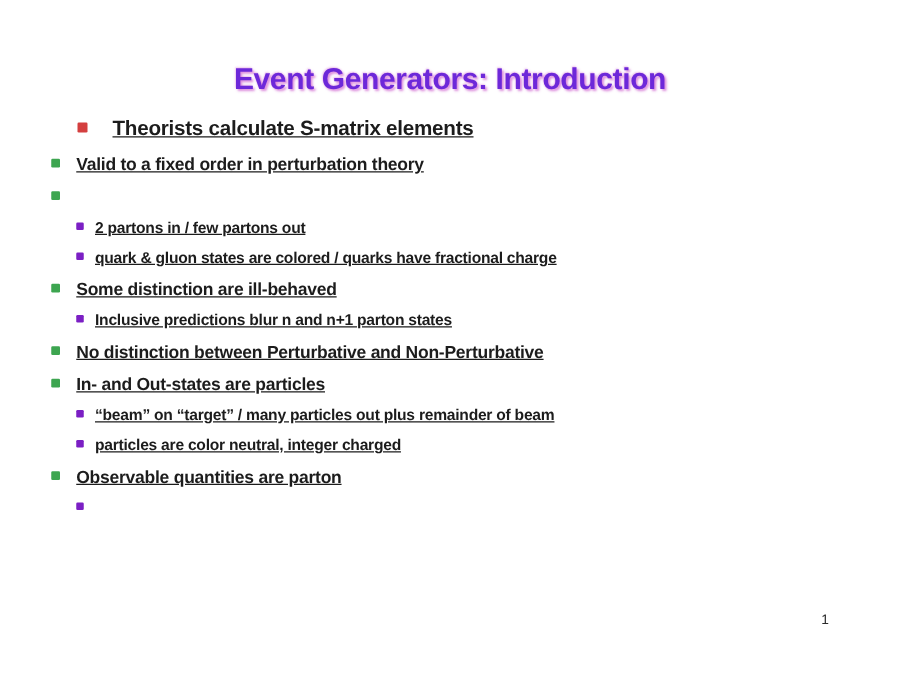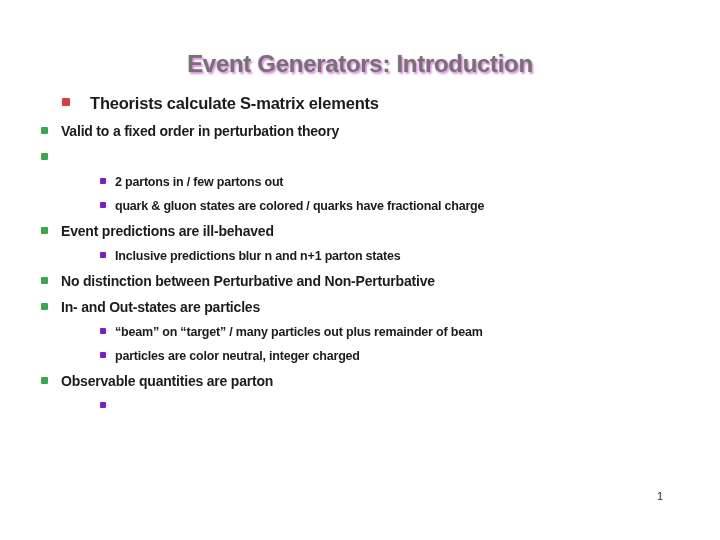--- a/index.html
+++ b/index.html
@@ -36,38 +36,38 @@
   .row .bullet {
     flex: 0 0 auto;
     border-radius: 1px;
     transform: translateY(-1px);
   }
   .row.l1 { height: 30px; padding-left: 62px; font-size: 16.5px; letter-spacing: -0.2px; }
   .row.l1:not(:first-child) { margin-top: 6px; }
   .row.l1 .bullet { width: 8px; height: 8px; margin-right: 20px; }
   .row.l2 { height: 26px; padding-left: 41px; font-size: 14px; letter-spacing: -0.2px; }
   .row.l2 .bullet { width: 7px; height: 7px; margin-right: 13px; }
-  .row.l3 { height: 24px; padding-left: 100px; font-size: 12.5px; letter-spacing: -0.2px; }
+  .row.l3 { height: 24px; padding-left: 61px; font-size: 12.5px; letter-spacing: -0.2px; }
   .row.l3 .bullet { width: 6px; height: 6px; margin-right: 9px; }
   .page-number {
     position: absolute;
     left: 650px;
     top: 490px;
     width: 20px;
     text-align: center;
     font-size: 11px;
     color: #2b2b2b;
   }
 </style>
 </head>
 <body>
 
 <div class="slide">
-  <h1 class="slide-title" style="color: #737373;">Event Generators: Introduction</h1>
-  <div class="content" id="bullet-list" style="color: rgb(28, 28, 28);">
+  <h1 class="slide-title" style="color: #6d28d9;">Event Generators: Introduction</h1>
+  <div class="content" id="bullet-list" style="color: rgb(28, 28, 28); text-decoration: underline;">
       <div class="row l1">
         <span class="bullet" style="background: rgb(212, 63, 63);"></span>
         <span>Theorists calculate S-matrix elements</span>
       </div>
       <div class="row l2">
         <span class="bullet" style="background: rgb(61, 165, 80);"></span>
         <span>Valid to a fixed order in perturbation theory</span>
       </div>
       <div class="row l2">
         <span class="bullet" style="background: rgb(61, 165, 80);"></span>
@@ -75,21 +75,21 @@
       <div class="row l3">
         <span class="bullet" style="background: rgb(123, 31, 196);"></span>
         <span>2 partons in / few partons out</span>
       </div>
       <div class="row l3">
         <span class="bullet" style="background: rgb(123, 31, 196);"></span>
         <span>quark &amp; gluon states are colored / quarks have fractional charge</span>
       </div>
       <div class="row l2">
         <span class="bullet" style="background: rgb(61, 165, 80);"></span>
-        <span>Event predictions are ill-behaved</span>
+        <span>Some distinction are ill-behaved</span>
       </div>
       <div class="row l3">
         <span class="bullet" style="background: rgb(123, 31, 196);"></span>
         <span>Inclusive predictions blur n and n+1 parton states</span>
       </div>
       <div class="row l2">
         <span class="bullet" style="background: rgb(61, 165, 80);"></span>
         <span>No distinction between Perturbative and Non-Perturbative</span>
       </div>
       <div class="row l2">

